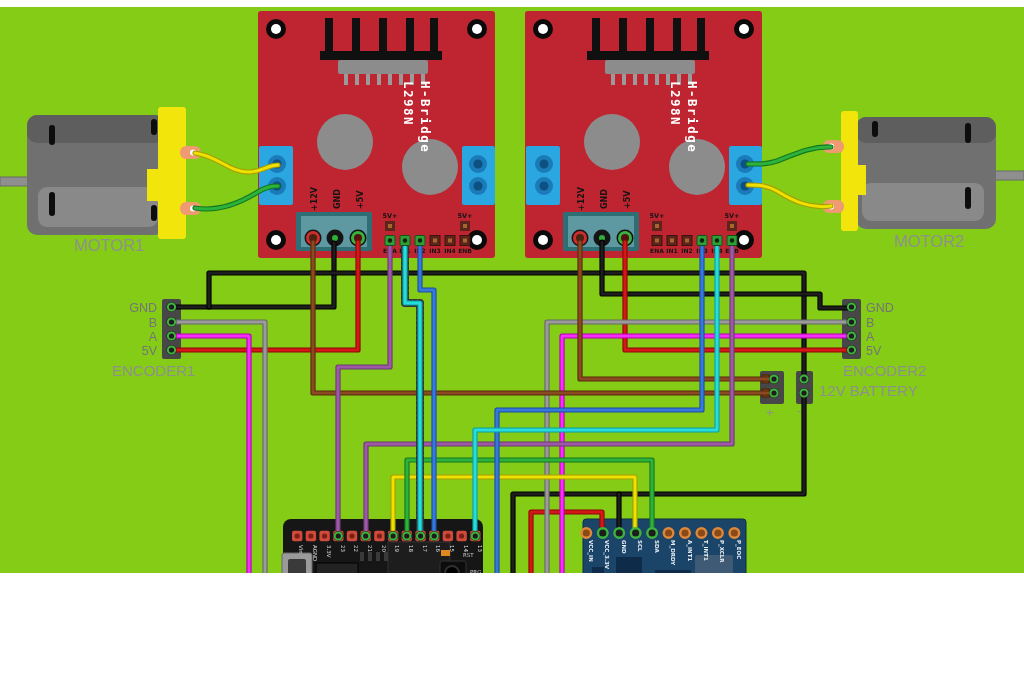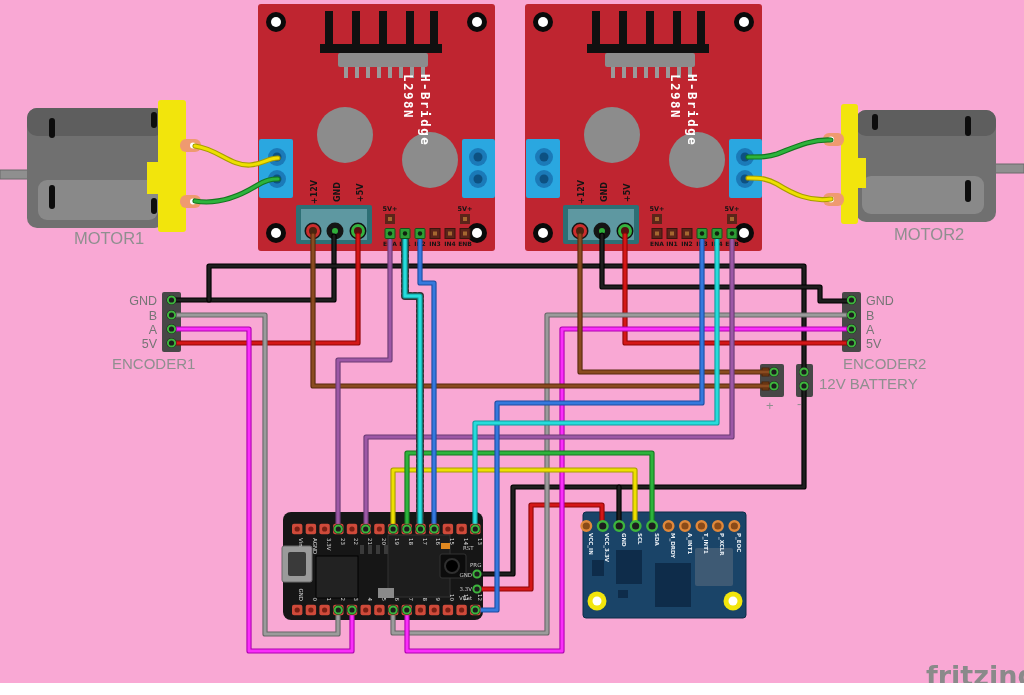--- a/index.html
+++ b/index.html
@@ -1,16 +1,16 @@
 <!DOCTYPE html>
 <html><head>
 <meta charset="utf-8">
 <style>
   html,body{margin:0;padding:0;background:#fff;}
-  #canvas{position:relative;width:1024px;height:683px;background:#f9a8d4;overflow:hidden;font-family:"Liberation Sans",sans-serif;}
+  #canvas{position:relative;width:1024px;height:566px;background:#84cc16;overflow:hidden;font-family:"Liberation Sans",sans-serif;margin-top:7px;}
   svg{display:block;}
   .t-board{font:bold 12.5px "DejaVu Sans Mono",monospace;fill:#ffffff;letter-spacing:1.5px;}
   .t-pwr{font:bold 8px "DejaVu Sans",sans-serif;fill:#141414;}
   .t-logic{font:bold 6px "DejaVu Sans",sans-serif;fill:#141414;}
   .t-jmp{font:bold 6.5px "DejaVu Sans",sans-serif;fill:#141414;}
   .t-pin{font:5.5px "DejaVu Sans",sans-serif;fill:#dcdcdc;}
   .t-side{font:5.5px "DejaVu Sans",sans-serif;fill:#c8c8c8;}
   .t-imu{font:bold 5.5px "DejaVu Sans",sans-serif;fill:#e8eef4;}
   .t-lbl{font:16.5px "Liberation Sans",sans-serif;fill:#8f8f8f;}
   .t-lbl2{font:15px "Liberation Sans",sans-serif;fill:#8f8f8f;}

